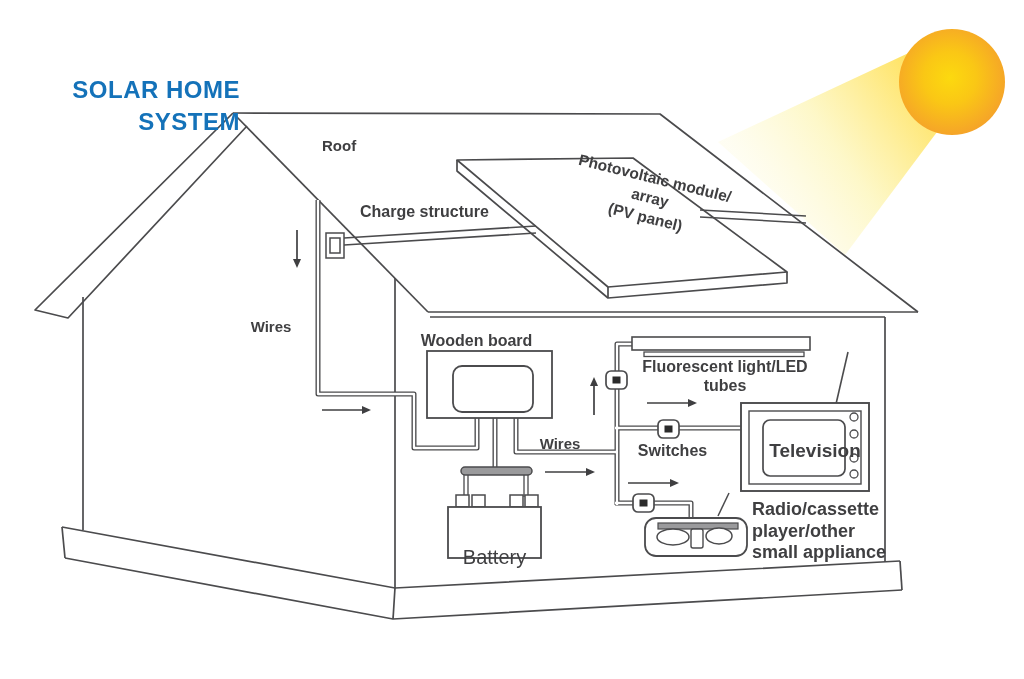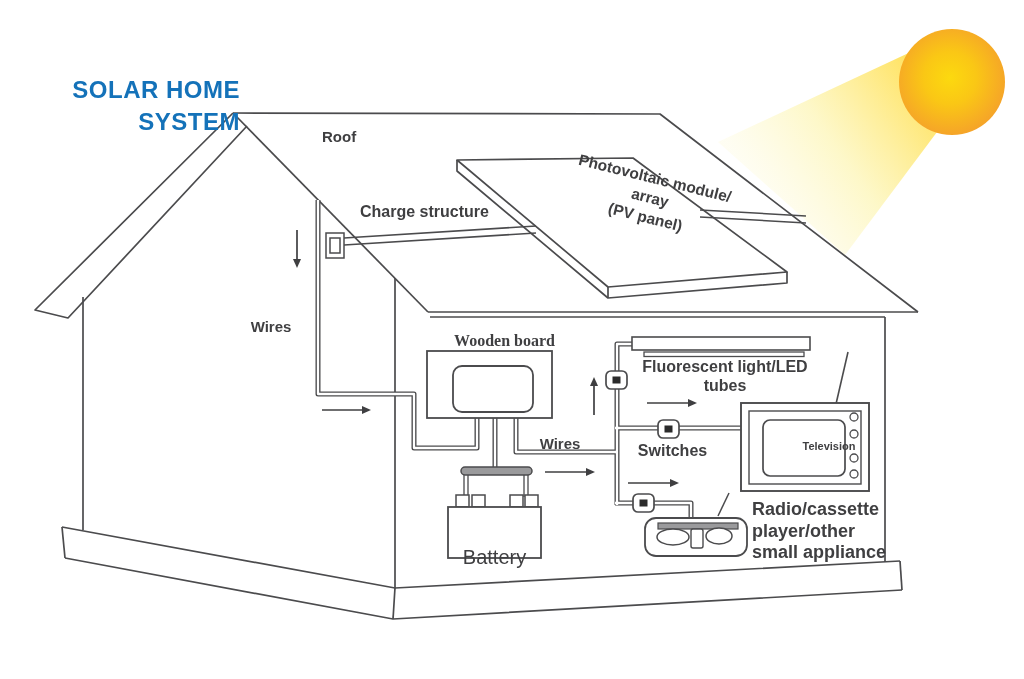--- a/index.html
+++ b/index.html
@@ -177,41 +177,41 @@
     <path d="M545,472 L593,472" marker-end="url(#ah)"></path>
     <path d="M594,415 L594,379" marker-end="url(#ah)"></path>
     <path d="M647,403 L695,403" marker-end="url(#ah)"></path>
     <path d="M628,483 L677,483" marker-end="url(#ah)"></path>
   </g>
 </svg>
 
 <div id="title">SOLAR HOME
 SYSTEM</div>
 
-<div class="lbl s15 bold" style="left:322px;top:128px;text-align:right;">Roof</div>
+<div class="lbl s15 bold" style="left:322px;top:137px;text-align:right;">Roof</div>
 
 <div id="pv-label">Photovoltaic module/
 array
 (PV panel)</div>
 
 <div class="lbl s16 bold" style="left:360px;top:203px;">Charge structure</div>
 
 <div class="lbl s15 bold center" style="left:240px;top:318px;width:62px;">Wires</div>
 
-<div class="lbl s16 bold center" style="left:442px;top:332px;width:125px;font-family:Liberation Serif, serif;">Wooden board</div>
+<div class="lbl s16 bold center" style="left:414px;top:332px;width:125px;">Wooden board</div>
 
 
 <div class="lbl s15 bold center" style="left:530px;top:435px;width:60px;">Wires</div>
 
 <div class="lbl s16 bold center" style="left:620px;top:442px;width:105px;">Switches</div>
 
 <div class="lbl s16 bold center" style="left:625px;top:358px;width:200px;">Fluorescent light/LED
 tubes</div>
 
-<div class="lbl bold center" style="left:788px;top:440px;width:82px;font-size:11px;">Television</div>
+<div class="lbl bold center" style="left:763px;top:440px;width:104px;font-size:19px;">Television</div>
 
 <div class="lbl s17 center" style="left:448px;top:523px;width:93px;">Battery</div>
 
 <div class="lbl bold" style="left:752px;top:499px;font-size:18px;line-height:1.2;">Radio/cassette
 player/other
 small appliance</div>
 
 </div>
 
 </body></html>

